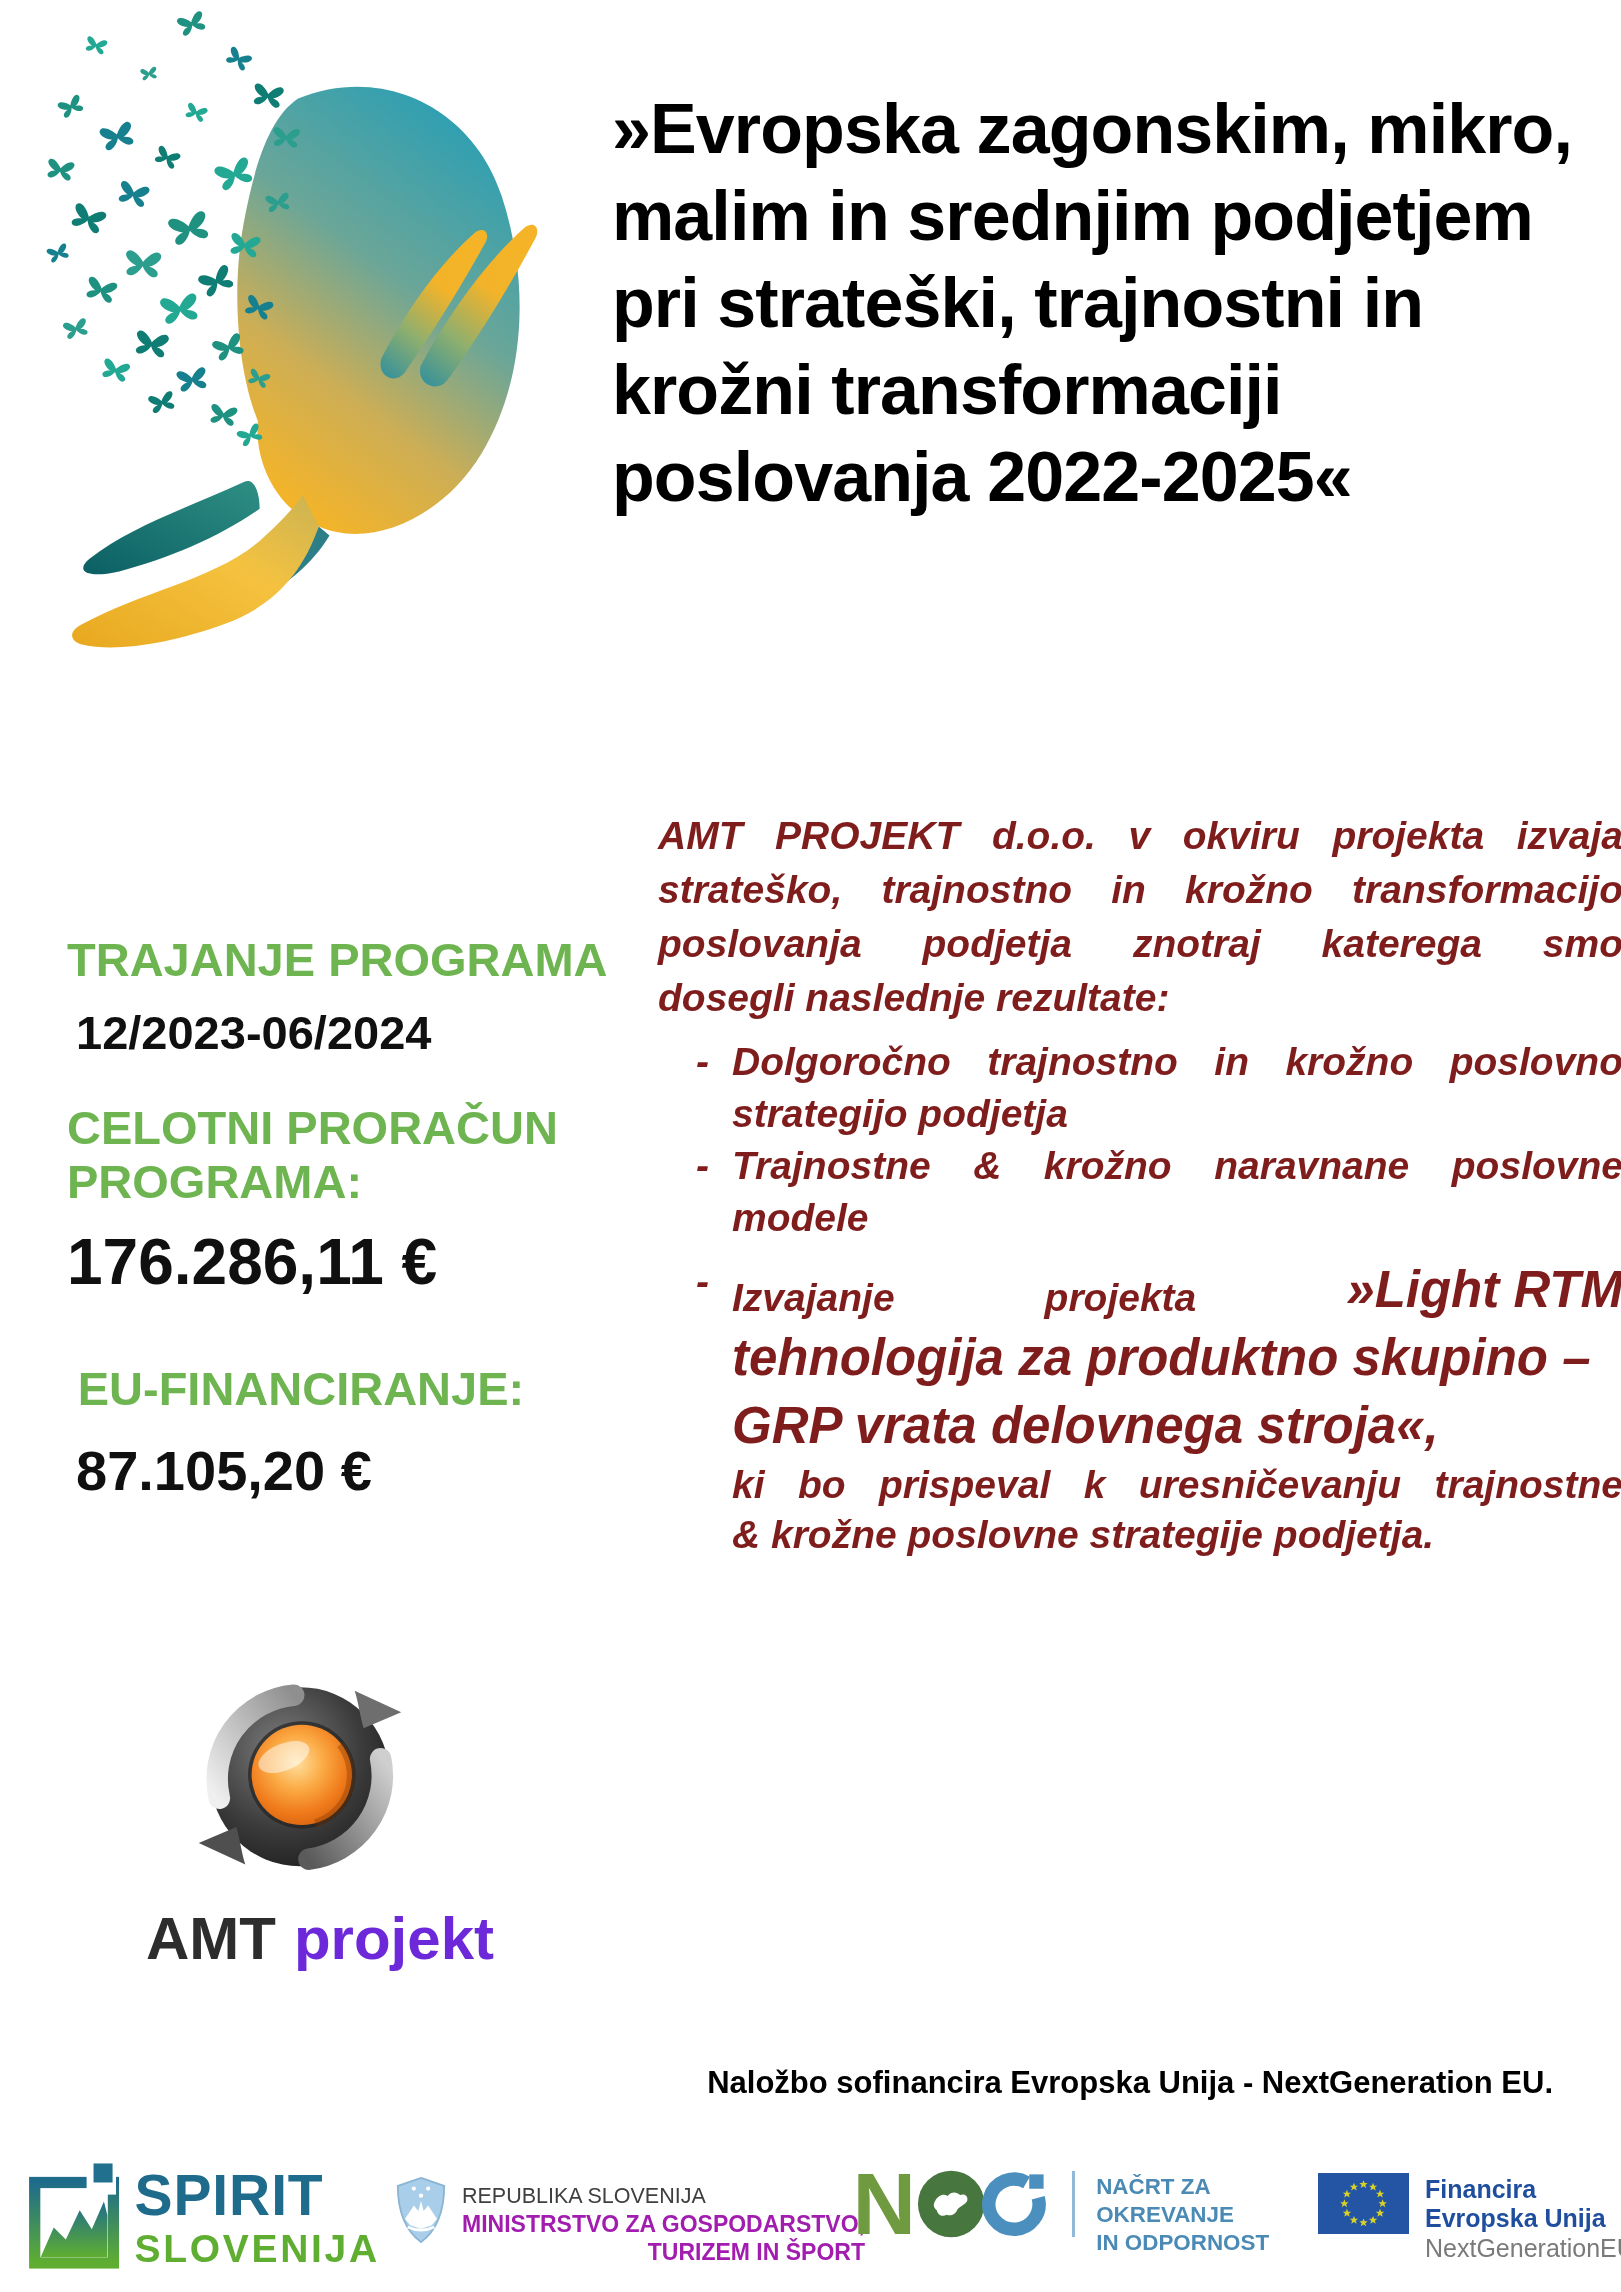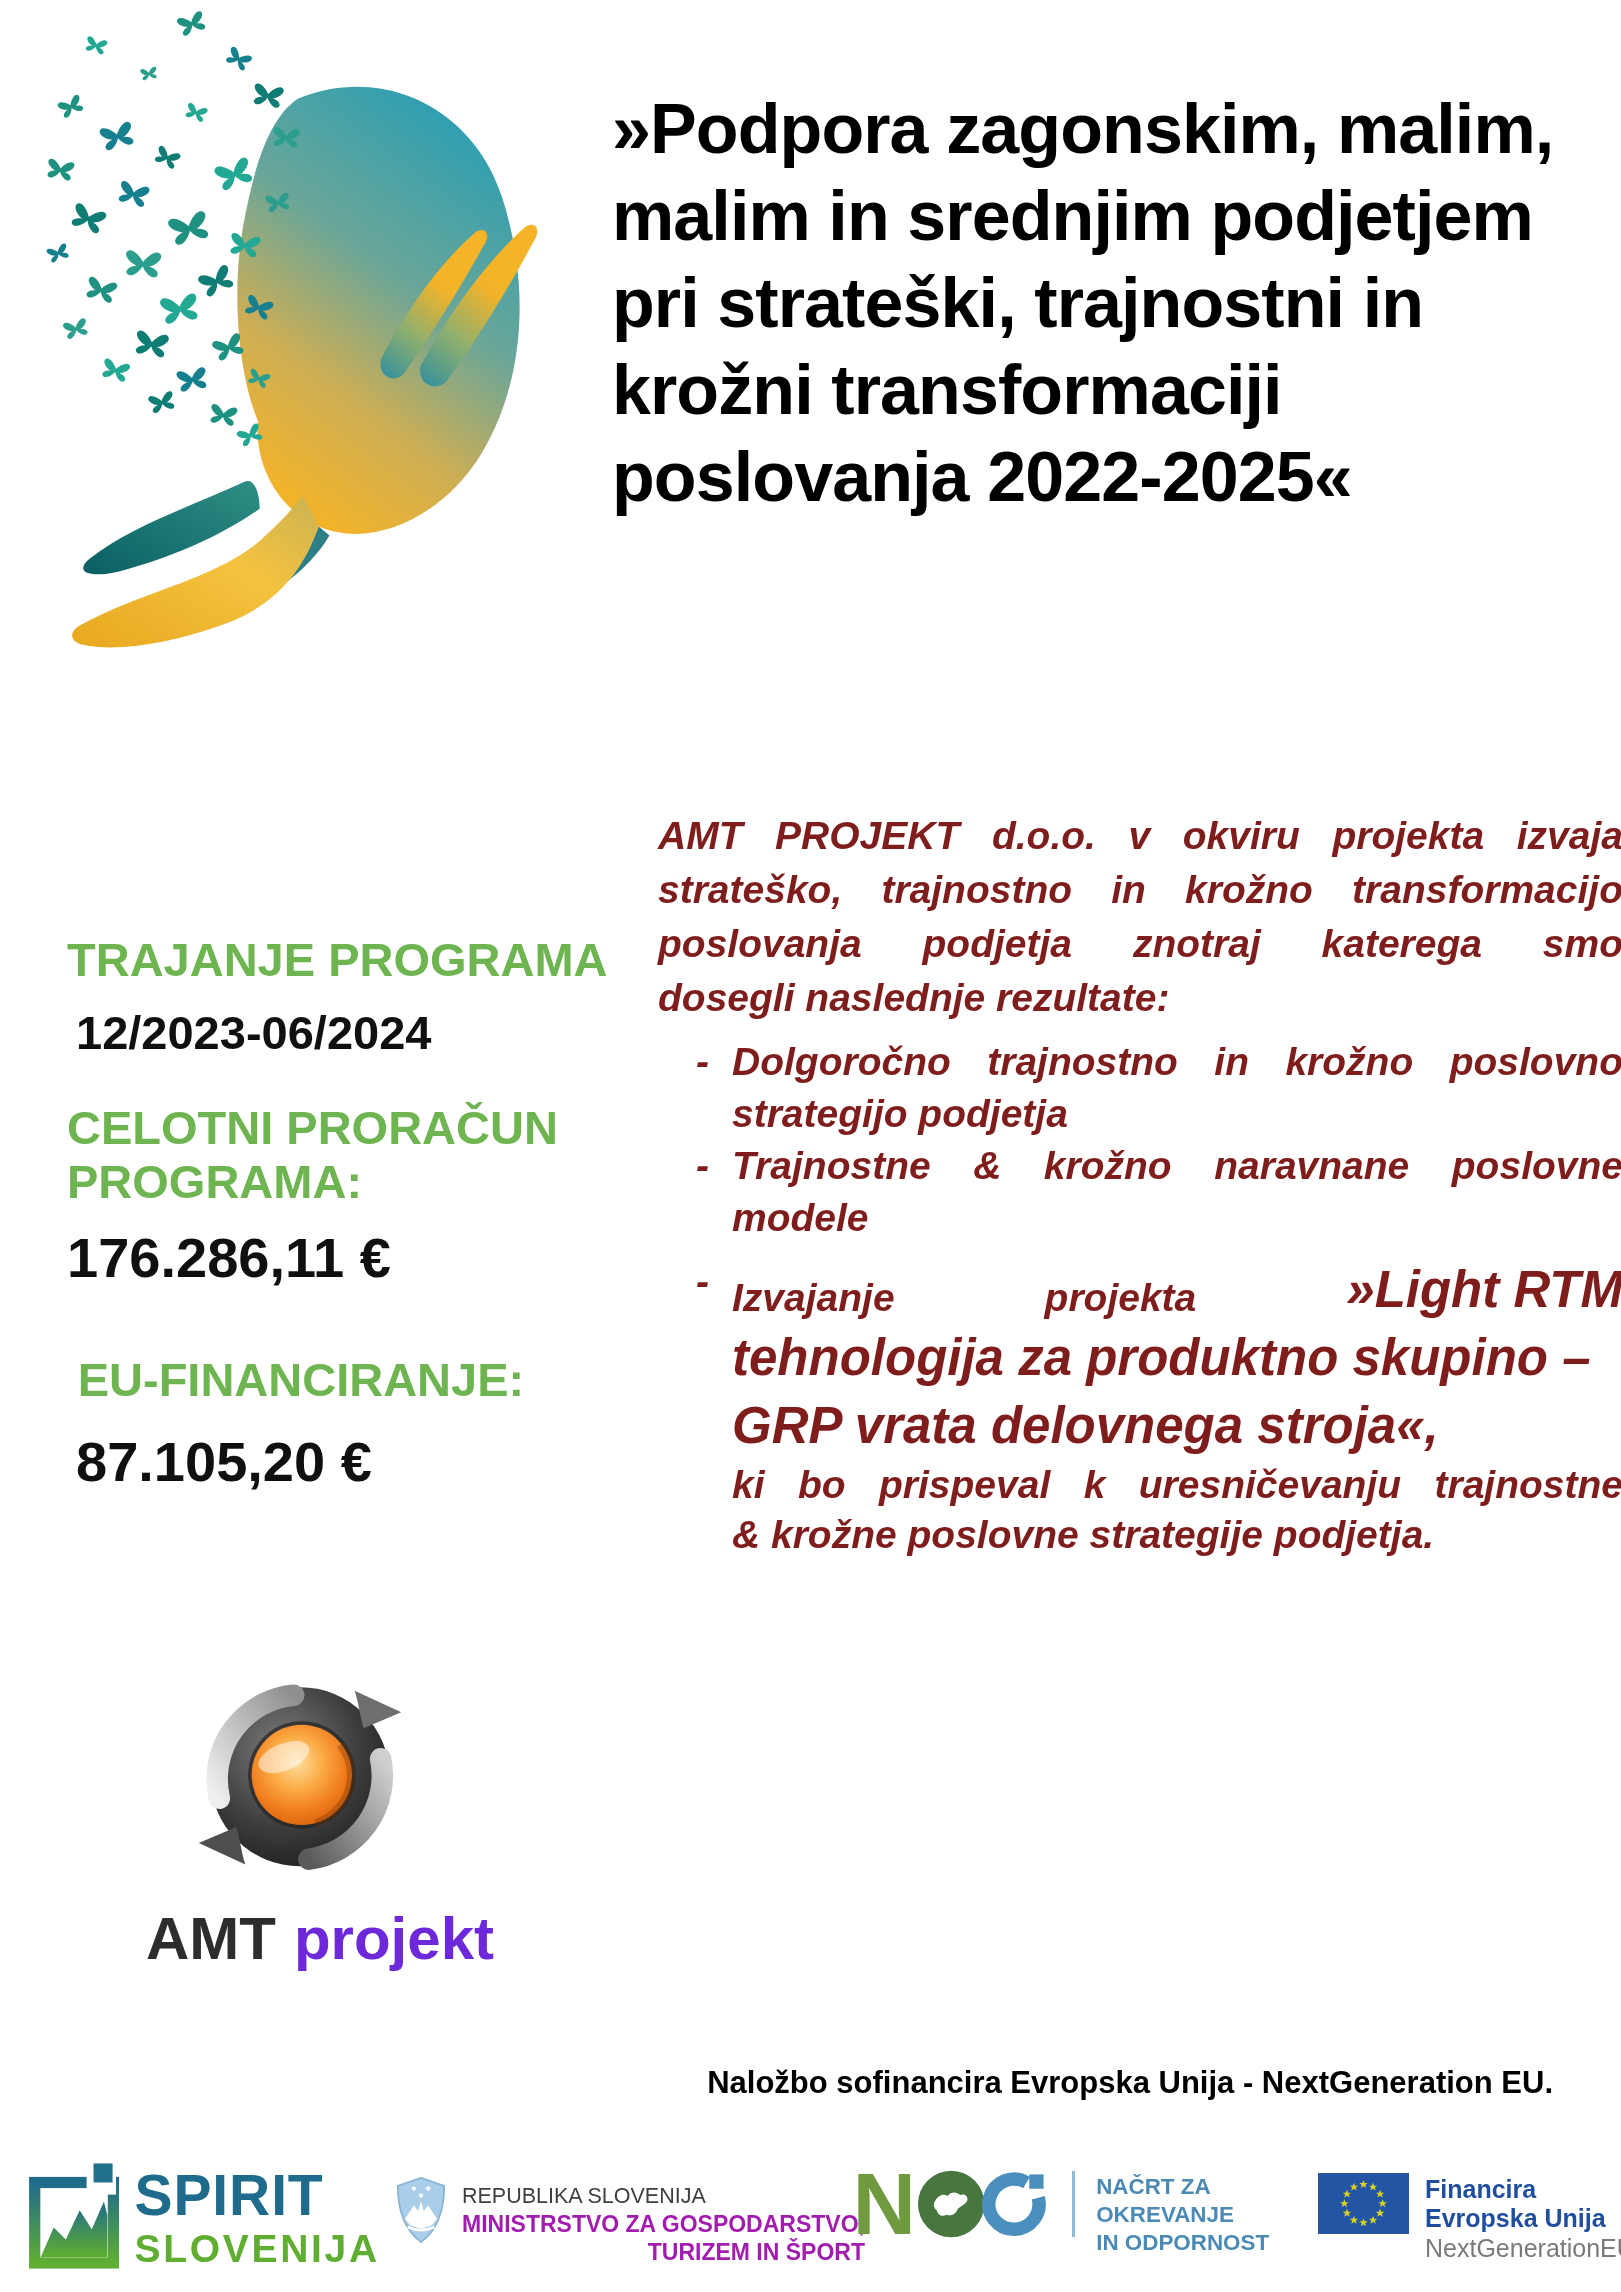--- a/index.html
+++ b/index.html
@@ -10,21 +10,21 @@
   
   .title{left:612px;top:86px;width:1008px;font-weight:bold;font-size:70px;
          line-height:87px;color:#000;letter-spacing:-0.9px;}
 
   
   .leftcol{left:67px;top:933px;width:573px;}
   .glabel{color:#6EB450;font-weight:bold;font-size:47px;line-height:54px;}
   .val{color:#101010;font-weight:bold;}
   .v-duration{font-size:47px;margin-top:18px;padding-left:9px;}
   .l-budget{margin-top:41px;}
-  .v-budget{font-size:56px;margin-top:16px;}
+  .v-budget{font-size:64px;margin-top:16px;}
   .l-eu{margin-top:63px;padding-left:10.7px;}
   .v-eu{font-size:56px;margin-top:21.5px;padding-left:9px;}
 
   
   .rightcol{left:658px;top:809px;width:965px;color:#7f1d1d;
             font-weight:bold;font-style:italic;}
   .iline{font-size:39px;line-height:54px;}
   .jl{text-align:justify;text-align-last:justify;}
   .bullets{margin-top:10.7px;}
   .bullet{display:flex;padding-left:38px;}
@@ -136,21 +136,21 @@
         <use href="#bfly" transform="translate(92,402) scale(0.9) rotate(15)" fill="#23a894"></use>
         <use href="#bfly" transform="translate(176,412) scale(1) rotate(-10)" fill="#16808f"></use>
         <use href="#bfly" transform="translate(252,412) scale(0.7) rotate(20)" fill="#2b9e8e"></use>
         <use href="#bfly" transform="translate(142,438) scale(0.85) rotate(-15)" fill="#0f7d74"></use>
         <use href="#bfly" transform="translate(212,452) scale(0.9) rotate(10)" fill="#1f9181"></use>
         <use href="#bfly" transform="translate(240,475) scale(0.8) rotate(-25)" fill="#23a894"></use>
       </g>
   </svg>
 
   <div class="abs title">
-    <div>»Podpora zagonskim, malim,</div>
+    <div>»Evropska zagonskim, mikro,</div>
     <div>malim in srednjim podjetjem</div>
     <div>pri strateški, trajnostni in</div>
     <div>krožni transformaciji</div>
     <div>poslovanja 2022-2025«</div>
   </div>
 
   <div class="abs leftcol">
     <div class="glabel">TRAJANJE PROGRAMA</div>
     <div class="val v-duration">12/2023-06/2024</div>
     <div class="glabel l-budget">CELOTNI PRORAČUN PROGRAMA:</div>

